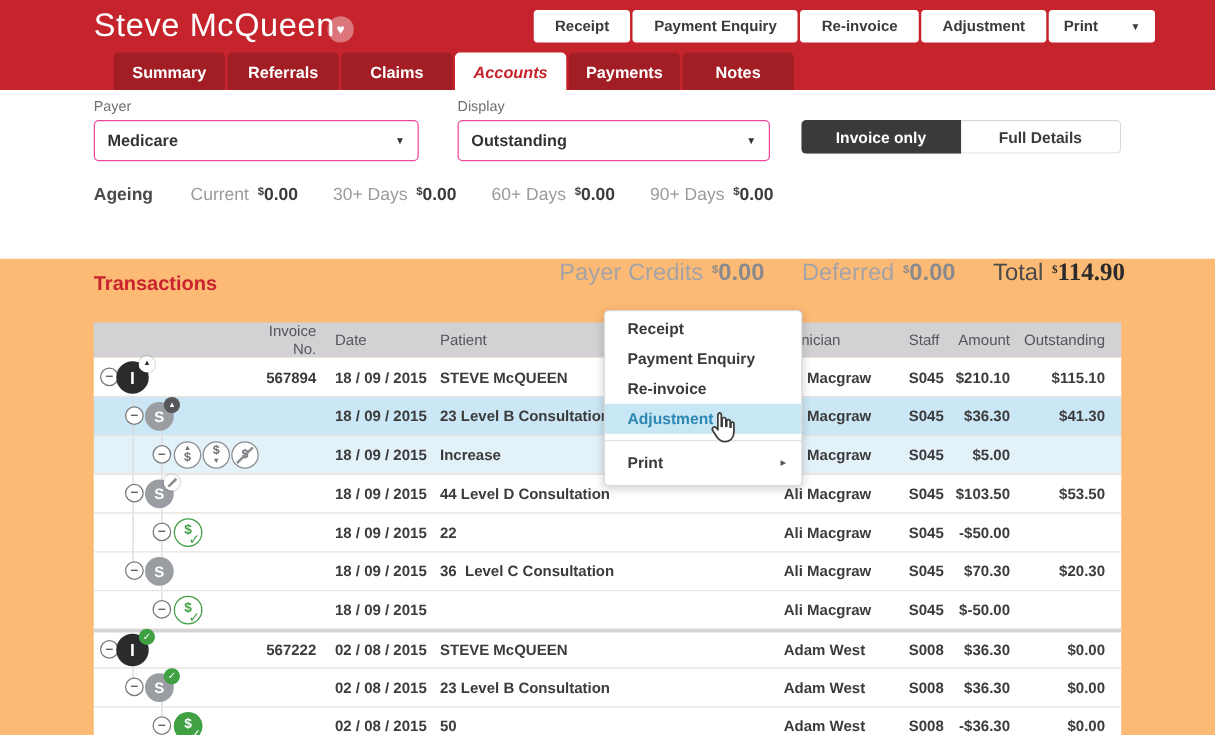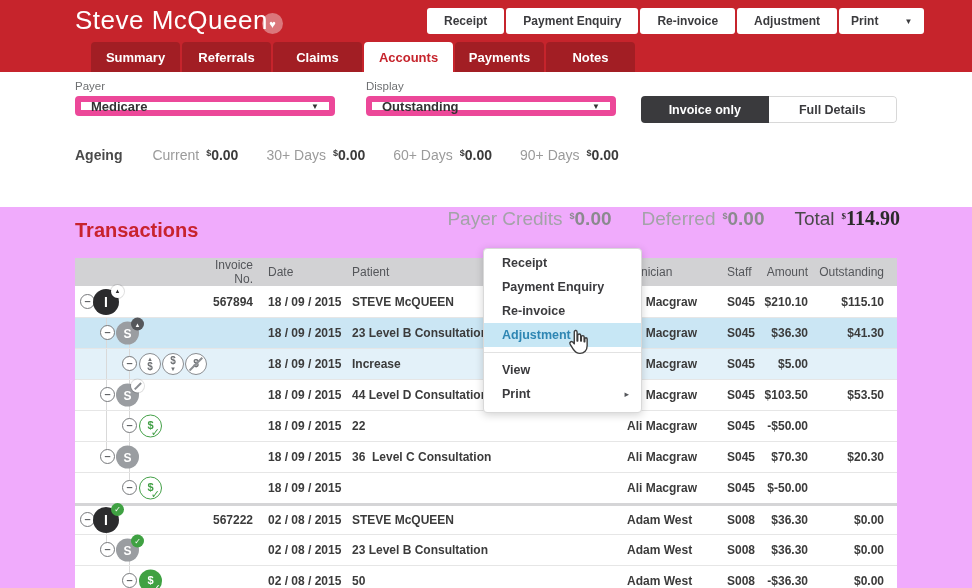--- a/index.html
+++ b/index.html
@@ -1,41 +1,41 @@
 <!DOCTYPE html>
 <html><head>
 <meta charset="utf-8">
 <style>
   html,body{margin:0;padding:0;}
   body{font-family:"Liberation Sans","DejaVu Sans",sans-serif;}
-  .app{position:relative;width:972px;height:588px;overflow:hidden;background:#f0abfc;}
+  .app{position:relative;width:972px;height:588px;overflow:hidden;background:#fdba74;}
 
   
   .topbar{position:absolute;left:0;top:0;width:972px;height:72px;background:#C6242C;}
   .patient-name{position:absolute;left:75px;top:5px;margin:0;color:#fff;font-size:26px;font-weight:400;letter-spacing:.5px;}
   .heart-circle{position:absolute;left:262px;top:13px;width:21px;height:21px;border-radius:50%;
     background:rgba(255,255,255,.38);display:flex;align-items:center;justify-content:center;color:#fff;font-size:11px;}
   .actions{position:absolute;left:427px;top:8px;display:flex;gap:2px;}
   .btn{height:26px;background:#fff;border:none;border-radius:3px;font:700 12px "Liberation Sans","DejaVu Sans",sans-serif;
     color:#3B3B3E;padding:0 17px;display:flex;align-items:center;cursor:pointer;}
   .btn.print{padding:0 12px;gap:26px;}
   .btn .caret{font-size:8px;color:#3B3B3E;}
 
   .tabs{position:absolute;left:91px;bottom:0;display:flex;gap:2px;}
   .tab{width:89px;height:30px;background:#A21E24;border-radius:4px 4px 0 0;display:flex;align-items:center;justify-content:center;
     color:#fff;font-size:13px;font-weight:700;cursor:pointer;}
-  .tab.active{background:#fff;color:#C6242C;}
+  .tab.active{background:#fff;color:#C6242C;font-style:italic;}
 
   
   .whiteband{position:absolute;left:0;top:72px;width:972px;height:135px;background:#fff;}
   .fieldlabel{font-size:11.5px;color:#6E7072;margin-bottom:4px;}
   .fgroup{position:absolute;top:8px;}
   .fgroup.payer{left:75px;}
   .fgroup.display{left:366px;}
-  .select{width:260px;height:20px;border:6px solid #ec4899;border-radius:4px;background:#fff;display:flex;align-items:center;
+  .select{width:260px;height:33px;border:1px solid #ec4899;border-radius:4px;background:#fff;display:flex;align-items:center;
     justify-content:space-between;padding:0 10px;box-sizing:border-box;font-size:13px;font-weight:700;color:#333;cursor:pointer;}
   .select.display{width:250px;}
   .select .caret{font-size:8px;color:#333;}
   .viewtoggle{position:absolute;left:641px;top:24px;width:256px;height:27px;display:flex;border-radius:4px;overflow:hidden;}
   .seg{flex:1;display:flex;align-items:center;justify-content:center;font-size:12.5px;font-weight:700;cursor:pointer;box-sizing:border-box;}
   .seg.on{background:#3A3A3D;color:#fff;}
   .seg.off{background:#fff;color:#3B3B3E;border:1px solid #D8D8D8;border-left:none;border-radius:0 4px 4px 0;}
 
   .ageing{position:absolute;left:75px;top:75px;display:flex;align-items:baseline;gap:14px;font-size:14px;}
   .ageing .hd{font-weight:700;color:#4A4A4A;margin-right:16px;}
@@ -46,21 +46,21 @@
   .ageing sup.cur{vertical-align:4px;}
 
   .totalsrow{position:absolute;left:425px;top:100px;width:475px;display:flex;justify-content:flex-end;align-items:baseline;gap:30px;font-size:19px;}
   .totalsrow .lb{color:#A3A3A8;margin-top:36px;}
   .totalsrow .pair{display:flex;align-items:baseline;gap:7px;}
   .totalsrow .vl{font-weight:700;color:#8A8A8E;}
   .totalsrow .pair.total .lb{color:#4A4A4A;}
   .totalsrow .pair.total .vl{color:#2B2B2B;font-size:20px;font-family:Liberation Serif, serif;}
 
   
-  .tx-title{position:absolute;left:75px;top:219px;margin:0;color:#C8232E;font-size:20px;font-weight:700;}
+  .tx-title{position:absolute;left:75px;top:219px;margin:0;color:#C8232E;font-size:16px;font-weight:700;}
   .table{position:absolute;left:75px;top:258px;width:822px;}
   .thead,.tr{display:flex;align-items:center;box-sizing:border-box;}
   .thead{height:28px;background:#D2D2D4;color:#54565A;font-size:12px;}
   .tr{height:31px;background:#fff;border-top:1px solid #E6E6E6;font-size:12px;font-weight:700;color:#3B3B3B;}
   .tr.first{border-top:none;}
   .tr.groupsep{border-top:3px solid #D5D5D7;}
   .tr.sel{background:#CBE6F4;}
   .tr.sel2{background:#E3F1F9;}
   .c{box-sizing:border-box;}
   .c.icons{width:123px;height:100%;position:relative;}
@@ -409,21 +409,20 @@
       <div class="c out">$0.00</div>
     </div>
   </div>
 
   <div class="ctxmenu">
     <div class="mi">Receipt</div>
     <div class="mi">Payment Enquiry</div>
     <div class="mi">Re-invoice</div>
     <div class="mi hl">Adjustment</div>
     <div class="msep"></div>
-    <div class="mi">View</div>
     <div class="mi sub">
       <span>Print</span>
       <span class="arr">▸</span>
     </div>
   </div>
 
   <svg class="cursor" width="26" height="30" viewBox="0 0 24 28">
     <path d="M8.6 2.2c.9 0 1.6.7 1.6 1.6v8.4h.6V7c0-.8.6-1.4 1.4-1.4.8 0 1.4.6 1.4 1.4v5.2h.6V8.4c0-.7.6-1.3 1.3-1.3s1.3.6 1.3 1.3v4.4h.6v-2.6c0-.6.5-1.1 1.1-1.1.6 0 1.1.5 1.1 1.1v6.3c0 4.2-2.7 7.2-6.7 7.2-3.2 0-4.8-1.6-6.5-4.3l-2.6-4.1c-.5-.8-.4-1.8.3-2.3.7-.6 1.7-.4 2.3.3l1.2 1.5V3.8c0-.9.7-1.6 1.6-1.6z" fill="#ffffff" stroke="#3B3B3B" stroke-width="1.3" stroke-linejoin="round"></path>
   </svg>
 

